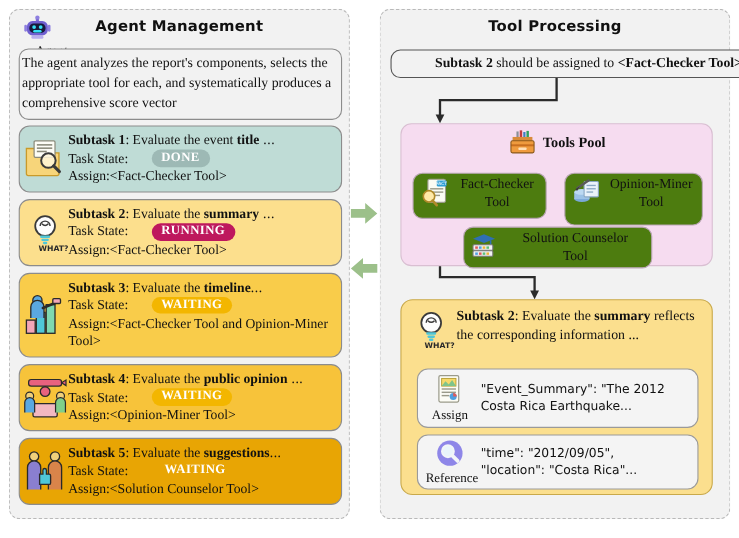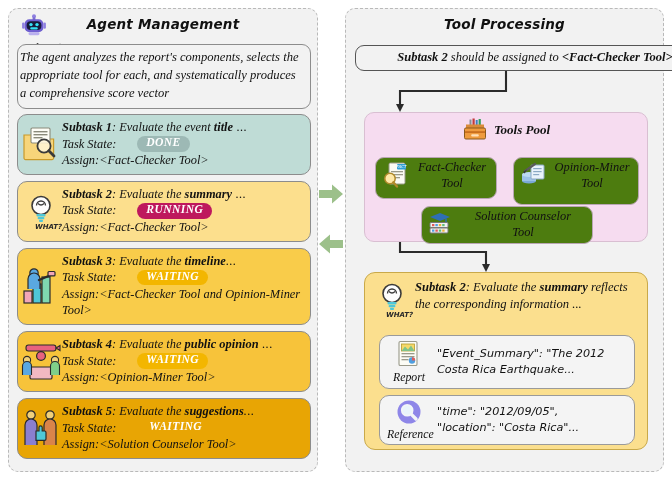--- a/index.html
+++ b/index.html
@@ -22,21 +22,20 @@
     flex-direction: row;
   }
 
   
   .panel {
     position: absolute;
     border: 1.4px dashed #b9b9b9;
     border-radius: 10px;
     background: #f2f2f2;
     box-sizing: border-box;
-    font-style: italic;
   }
   #panel-left  { left: 8px;   top: 8px; width: 310px; height: 464px; }
   #panel-right { left: 345px; top: 8px; width: 319px; height: 464px; }
 
   .panel-title {
     text-align: center;
     font-family: "DejaVu Sans", sans-serif;
     font-weight: bold;
     font-size: 13.5px;
     color: #111;
@@ -510,21 +509,21 @@
           <svg width="28" height="30" viewBox="0 0 28 30" style="margin:0 auto;">
             <rect x="4" y="1.5" width="18" height="24" rx="1.3" fill="#fcfcf5" stroke="#9a9a8a" stroke-width="1.1"></rect>
             <rect x="6.5" y="4" width="13" height="7" fill="#f6d96a" stroke="#b39b2c" stroke-width=".8"></rect>
             <path d="M6.5 11 L10 6.5 L13 9.5 L16 5.5 L19.5 11 Z" fill="#7fc48a"></path>
             <rect x="6.5" y="13" width="13" height="1.3" fill="#9a9a8a"></rect>
             <rect x="6.5" y="16" width="13" height="1.3" fill="#9a9a8a"></rect>
             <rect x="6.5" y="19" width="7" height="1.3" fill="#9a9a8a"></rect>
             <circle cx="17" cy="20.5" r="3.2" fill="#4f9fe0"></circle>
             <path d="M17 20.5 L17 17.3 A3.2 3.2 0 0 1 20.2 20.5 Z" fill="#e05a5a"></path>
           </svg>
-          <span class="cap">Report</span>
+          <span class="cap">Assign</span>
         </span>
         <span class="sb-text">
           <span>"Event_Summary": "The 2012</span><br>
           <span>Costa Rica Earthquake...</span>
         </span>
       </div>
 
       <div class="sub-box" id="box-reference">
         <span class="sb-ico">
           <svg width="28" height="28" viewBox="0 0 28 28" style="margin:0 auto;">

